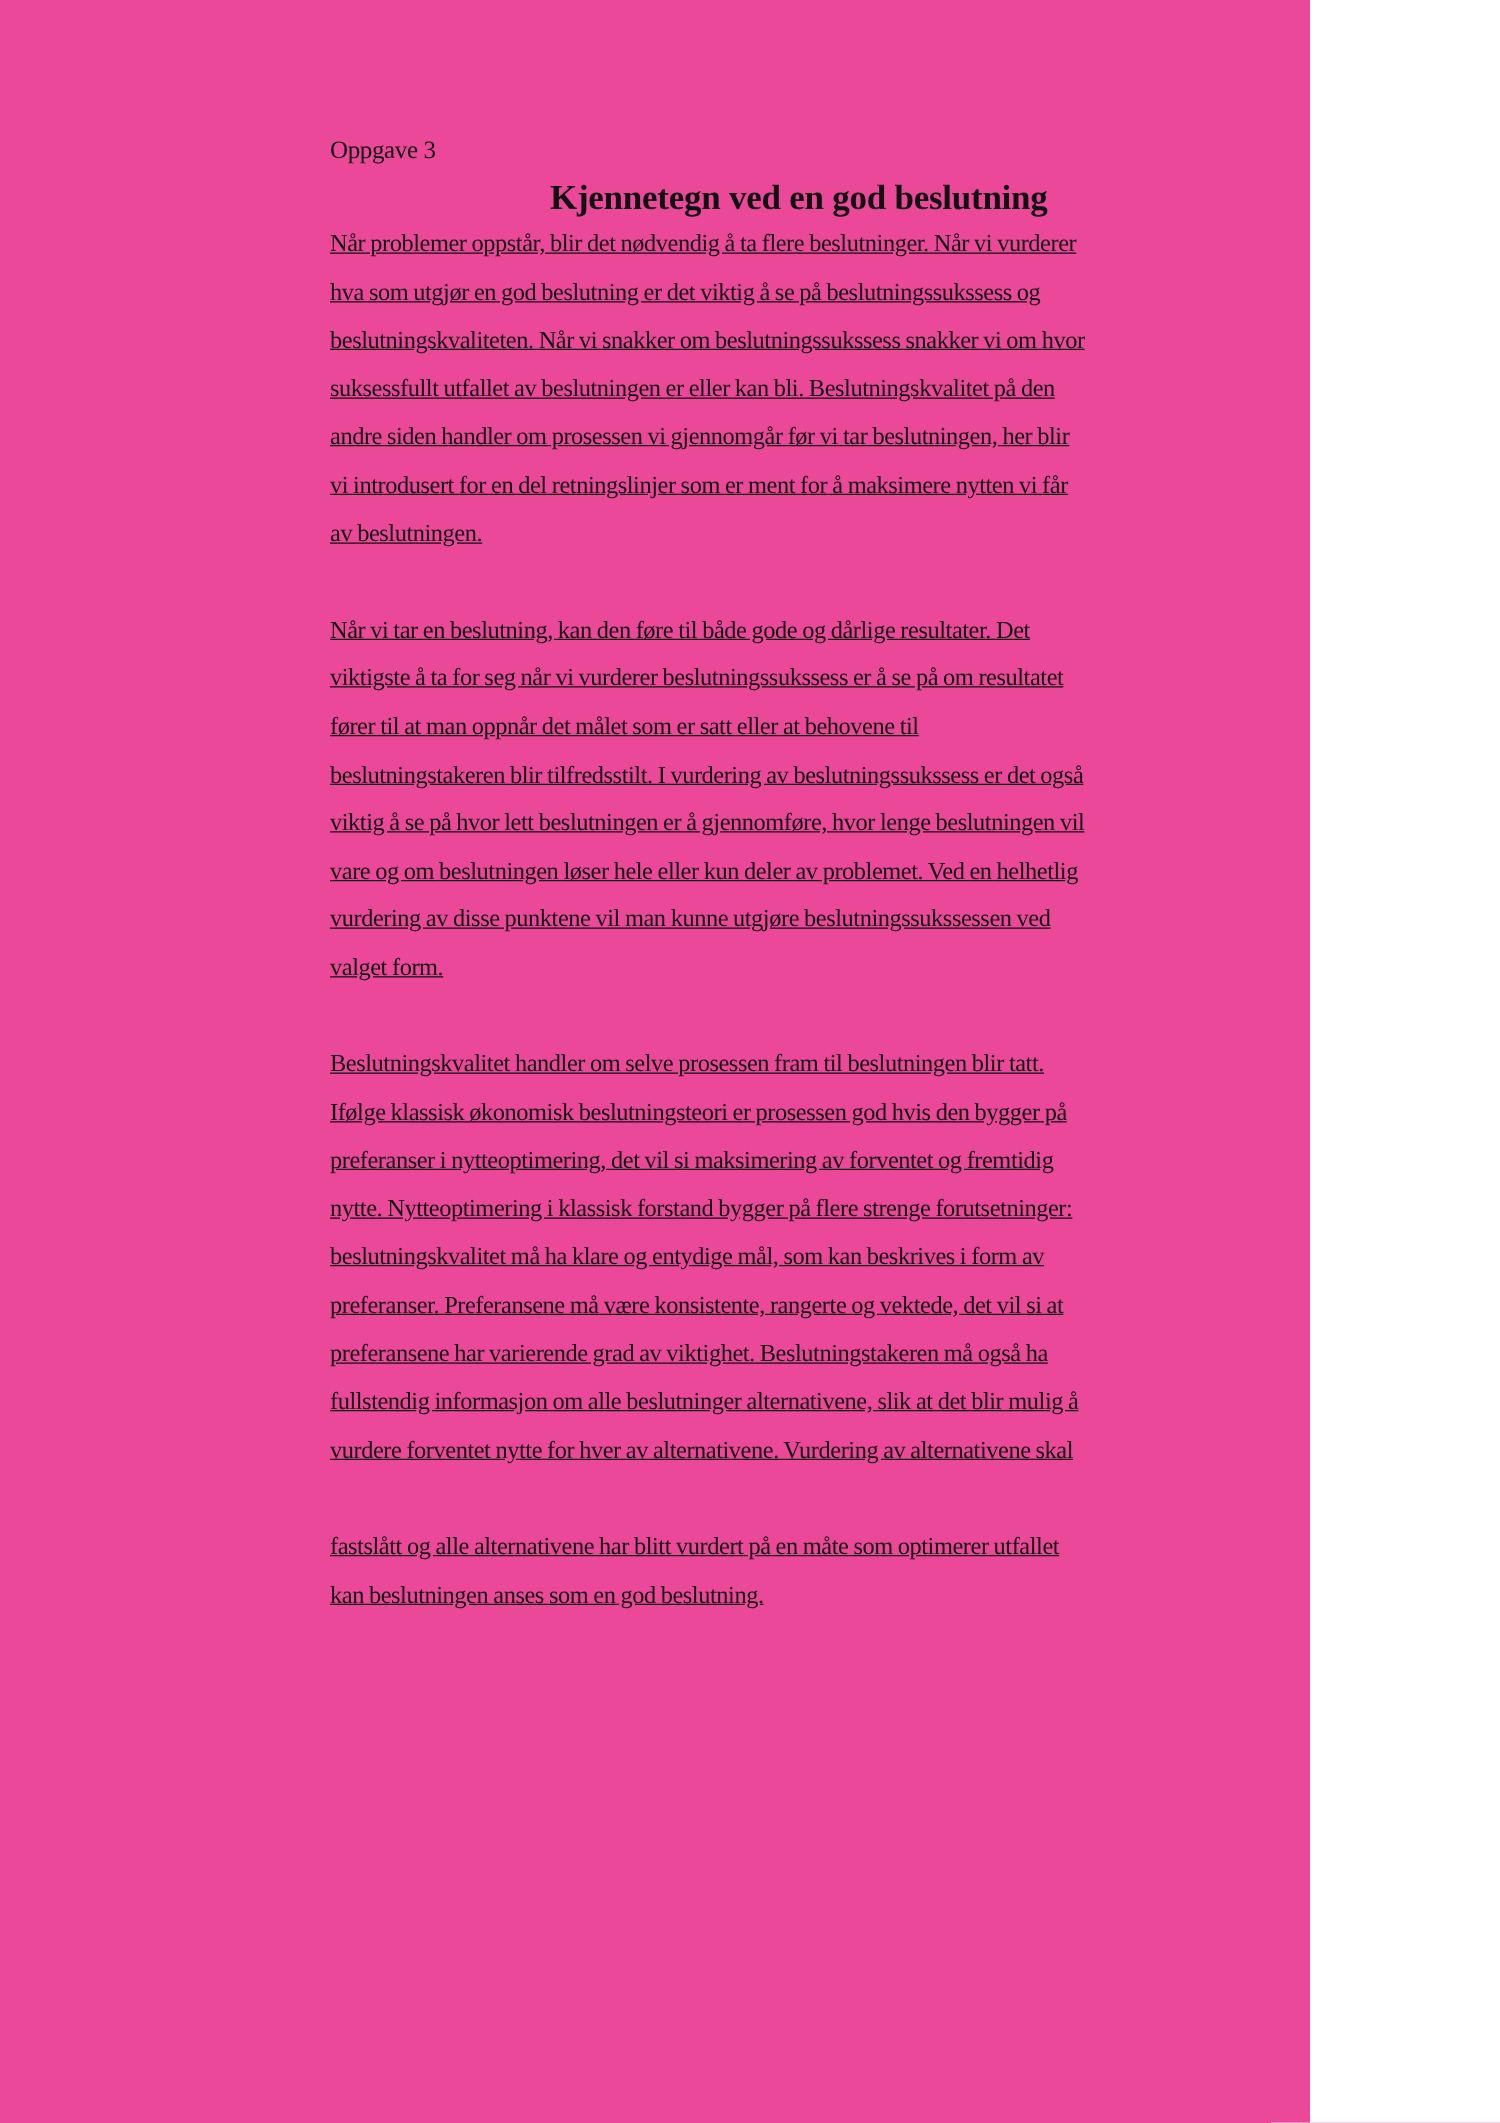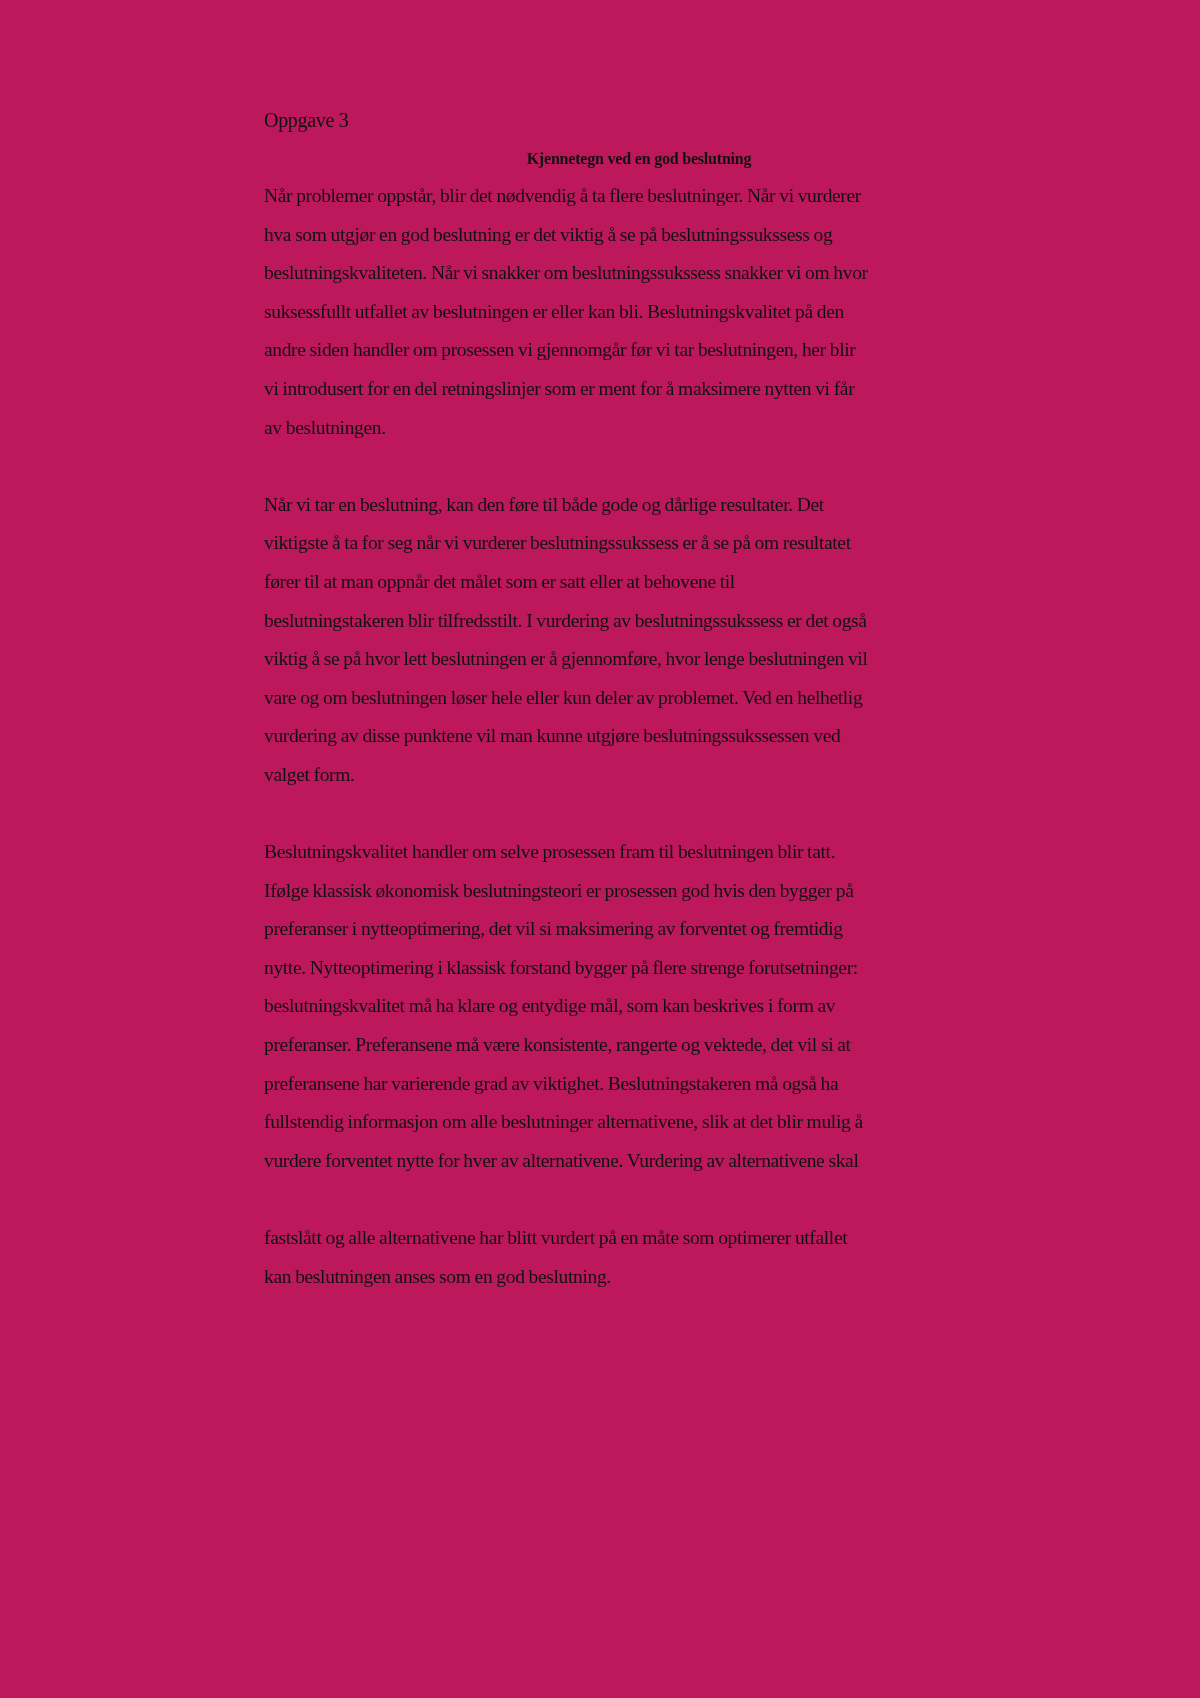--- a/index.html
+++ b/index.html
@@ -12,53 +12,54 @@
       height: 1698px;
       position: relative;
       overflow: hidden;
       font-family: "Liberation Serif", "DejaVu Serif", serif;
       color: #111111;
     }
     .page {
       position: absolute;
       left: 0;
       top: 0;
-      width: 1200px;
+      width: 1048px;
       height: 1698px;
-      background: #be185d;
+      background: #ec4899;
     }
     .task-label {
       position: absolute;
       left: 264px;
       top: 106px;
       font-size: 20px;
       line-height: 28px;
       letter-spacing: -0.3px;
       white-space: nowrap;
     }
     .doc-heading {
       position: absolute;
       left: 264px;
       width: 750px;
       top: 145px;
       text-align: center;
-      font-size: 16px;
+      font-size: 28px;
       font-weight: bold;
       line-height: 28px;
       letter-spacing: -0.2px;
       white-space: nowrap;
     }
     .body-text {
       position: absolute;
       left: 264px;
       top: 182px;
       width: 760px;
     }
     .paragraph {
       margin: 0;
+      text-decoration: underline;
     }
     .line {
       display: block;
       height: 38.6px;
       line-height: 28px;
       font-size: 19.5px;
       letter-spacing: -0.35px;
       word-spacing: -0.5px;
       white-space: nowrap;
     }

